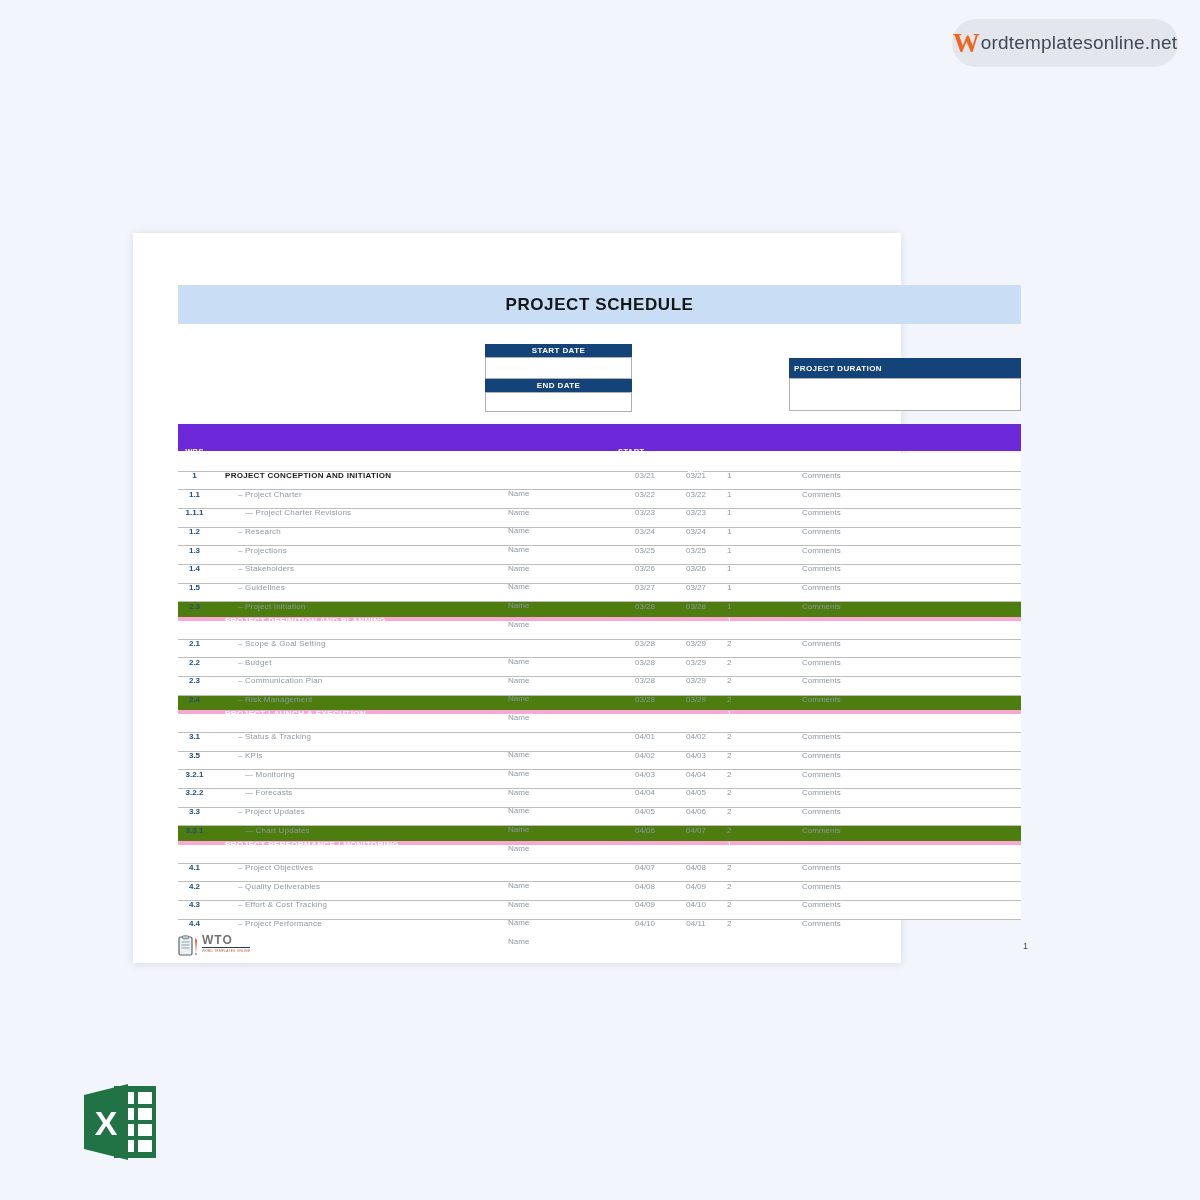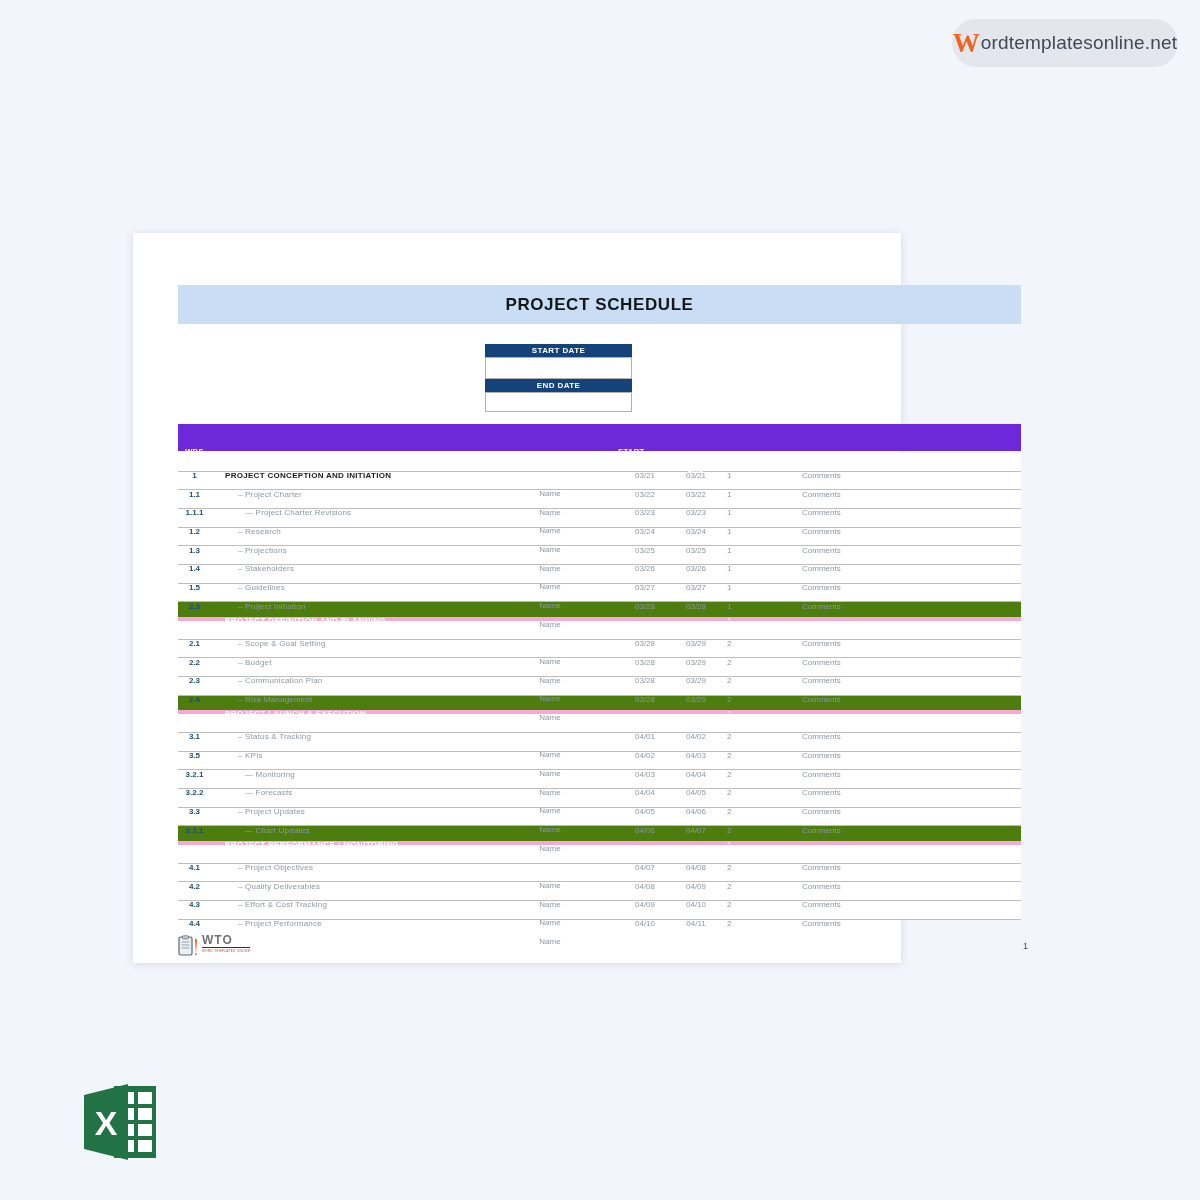--- a/index.html
+++ b/index.html
@@ -80,21 +80,21 @@
 
   .t-row {
     height:18.68px; font-size:8px; color:#8d97a3;
     border-bottom:1px solid #bdbdbd; background:#fff;
   }
   .t-row .c-wbs { color:#1d4e79; font-weight:bold; text-align:center; padding-right:12px; }
   .t-row .c-task { padding-left:2px; letter-spacing:.2px; }
   .t-row.lvl1 .c-task { font-weight:bold; color:#1b1b1b; letter-spacing:.3px; }
   .t-row.lvl2 .c-task { padding-left:15px; }
   .t-row.lvl3 .c-task { padding-left:22px; }
-  .t-row .c-assign { text-align:center;margin-top:36px; }
+  .t-row .c-assign { text-align:left;margin-top:36px; }
   .t-row .c-start { text-align:center; padding-left:26px; }
   .t-row .c-end { text-align:center; }
   .t-row .c-dur { padding-left:7px; }
   .t-row .c-com { padding-left:7px; }
 
   .t-row.section {
     background:#4d7c0f; color:#fff; border-bottom:4px solid #f9a8d4;
   }
   .t-row.section .c-task { font-weight:bold; letter-spacing:.4px; color:#fff; padding-left:2px; }
   .t-row.section .c-dur { color:#fff; }
@@ -134,20 +134,24 @@
   </div>
 
 
   <div class="block-b">
     <div class="fieldbar">START DATE</div>
     <div class="fieldbox"></div>
     <div class="fieldbar">END DATE</div>
     <div class="fieldbox second"></div>
   </div>
 
+  <div class="block-c">
+    <div class="fieldbar">PROJECT DURATION</div>
+    <div class="fieldbox"></div>
+  </div>
 
   <div class="schedule">
     <div class="t-head">
       <div class="c-wbs">WBS
 NO.</div>
       <div class="c-task">TASK NAME</div>
       <div class="c-assign">ASSIGN</div>
       <div class="c-start">START
 DATE</div>
       <div class="c-end">END

